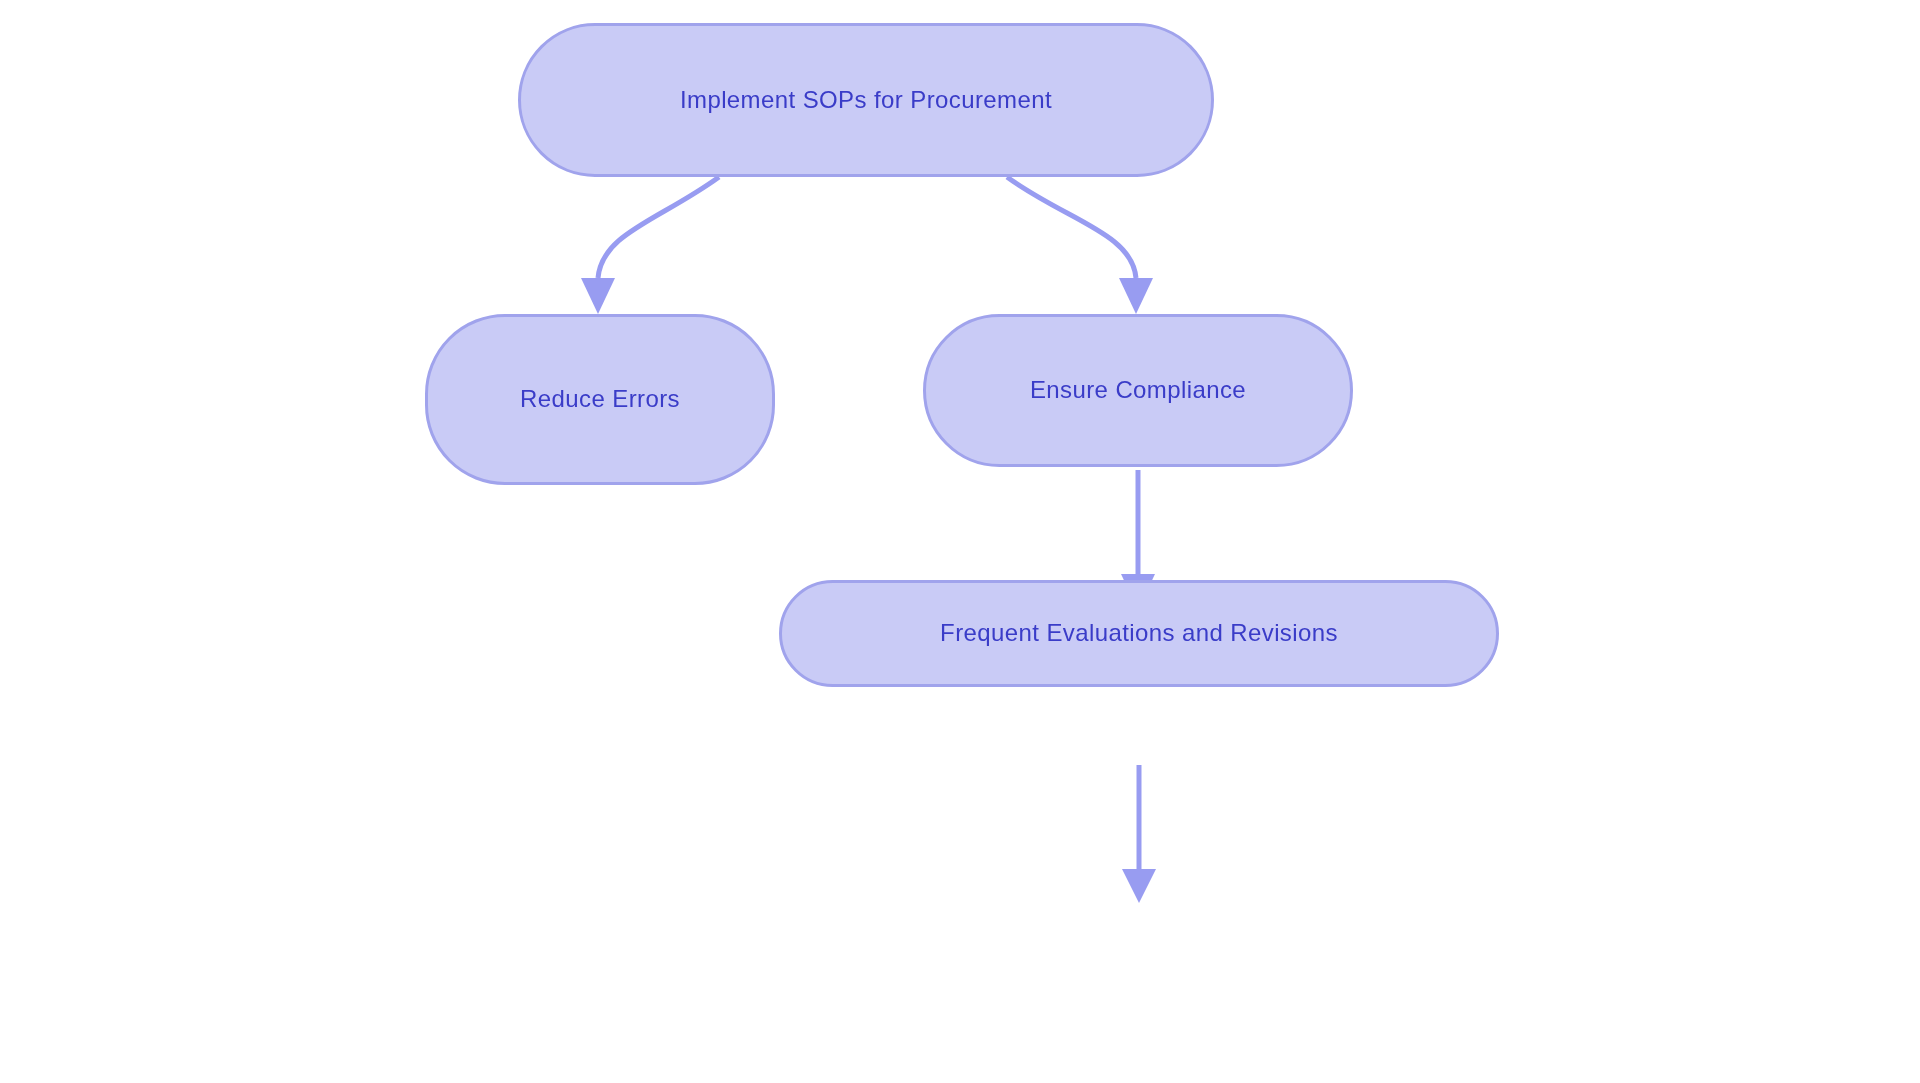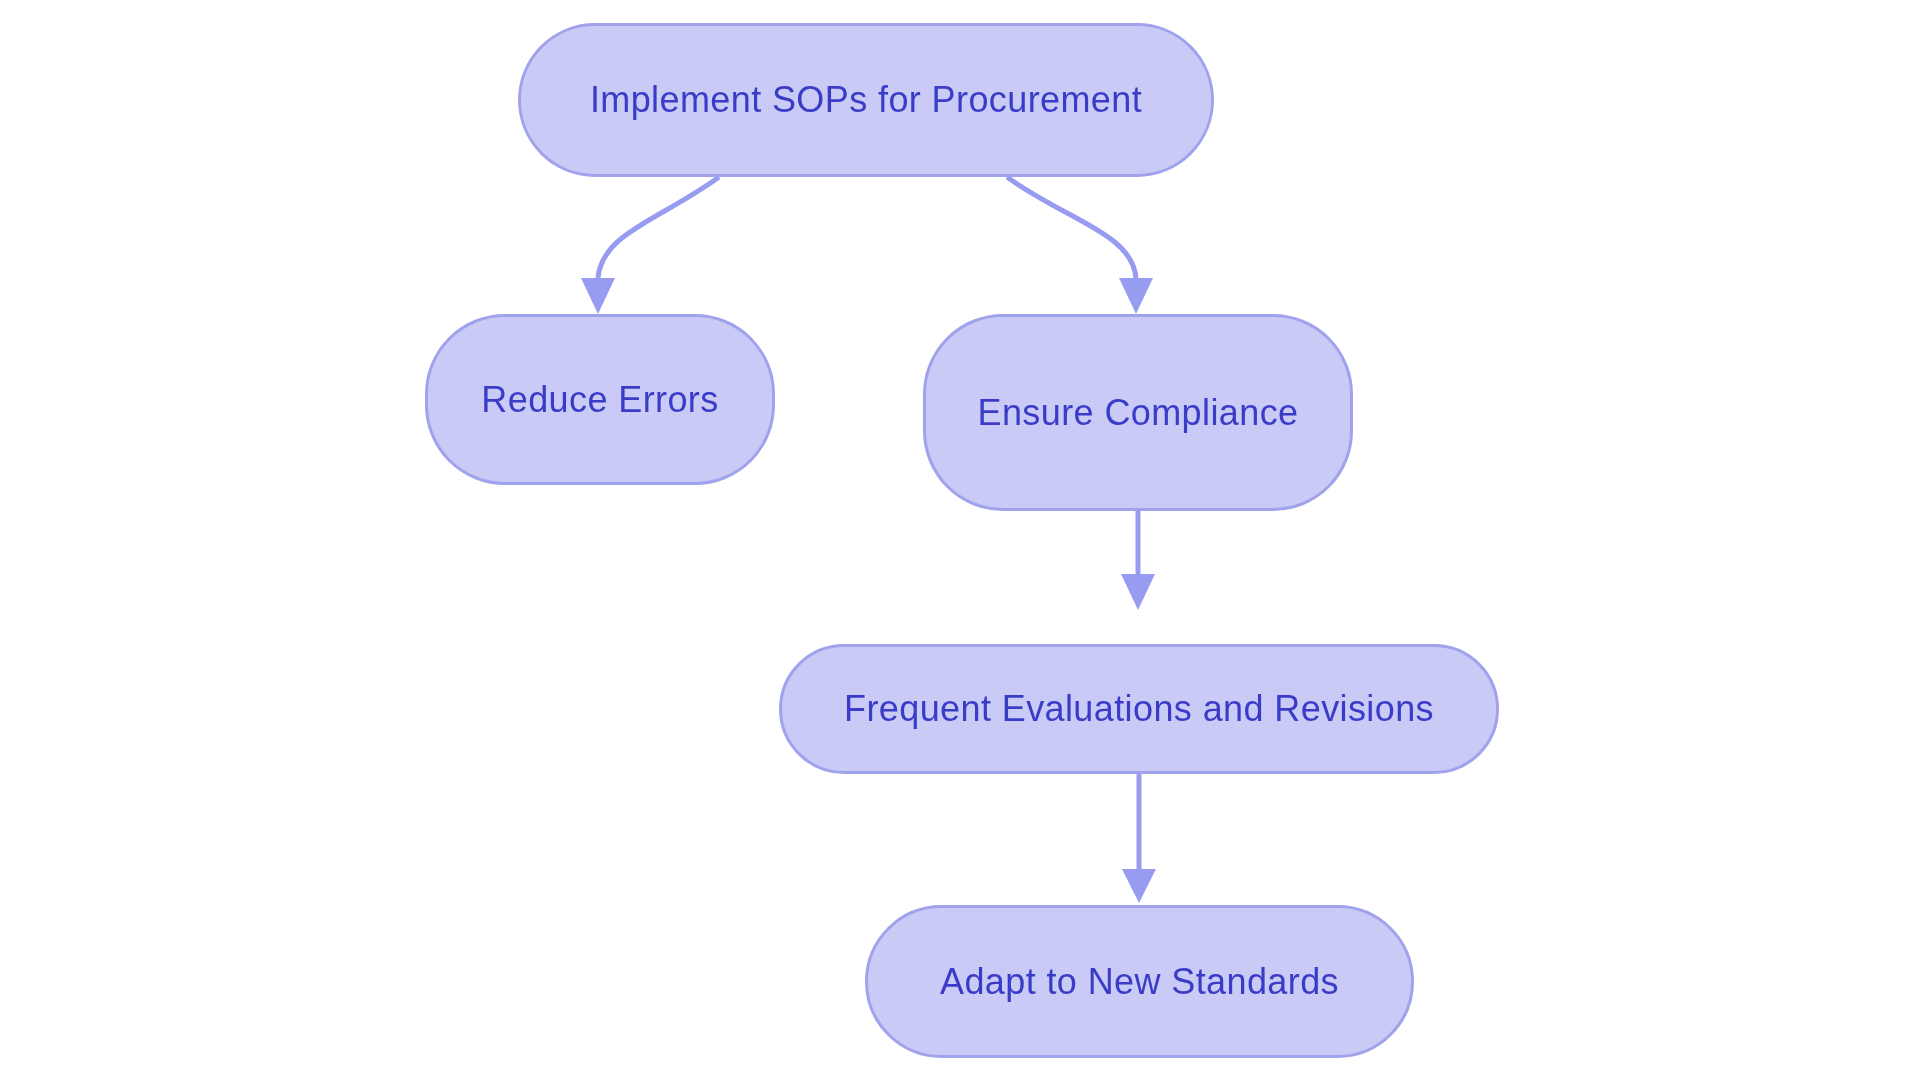--- a/index.html
+++ b/index.html
@@ -43,21 +43,21 @@
     background: var(--node-fill);
     border: 3px solid var(--node-border);
     border-radius: 80px;
     display: flex;
     align-items: center;
     justify-content: center;
     text-align: center;
   }
   .flow-node .node-label {
     color: var(--text-color);
-    font-size: 36px;
+    font-size: 24px;
     letter-spacing: 0.4px;
     line-height: 1.2;
     white-space: nowrap;
   }
 </style>
 </head>
 <body>
 
 <div class="canvas">
 
@@ -85,25 +85,22 @@
   </svg>
 
   <div class="flow-node" style="left: 518px; top: 23px; width: 696px; height: 154px;">
     <span class="node-label">Implement SOPs for Procurement</span>
   </div>
 
   <div class="flow-node" style="left: 425px; top: 314px; width: 350px; height: 171px;">
     <span class="node-label">Reduce Errors</span>
   </div>
 
-  <div class="flow-node" style="left: 923px; top: 314px; width: 430px; height: 197px;">
+  <div class="flow-node" style="left: 923px; top: 314px; width: 430px; height: 153px;">
     <span class="node-label">Ensure Compliance</span>
   </div>
 
-  <div class="flow-node" style="left: 779px; top: 644px; width: 720px; height: 130px;">
+  <div class="flow-node" style="left: 779px; top: 580px; width: 720px; height: 107px;">
     <span class="node-label">Frequent Evaluations and Revisions</span>
   </div>
 
-  <div class="flow-node" style="left: 865px; top: 905px; width: 549px; height: 153px;">
-    <span class="node-label">Adapt to New Standards</span>
-  </div>
 
 </div>
 
 </body></html>

